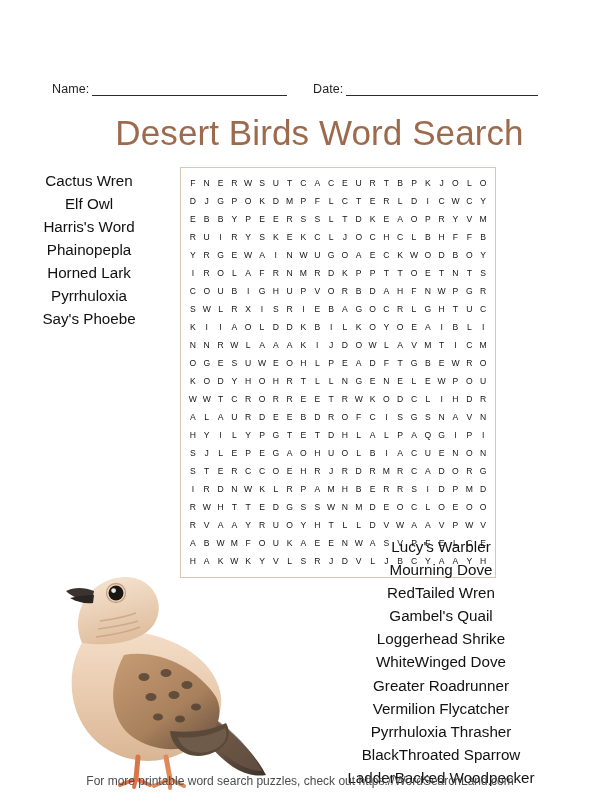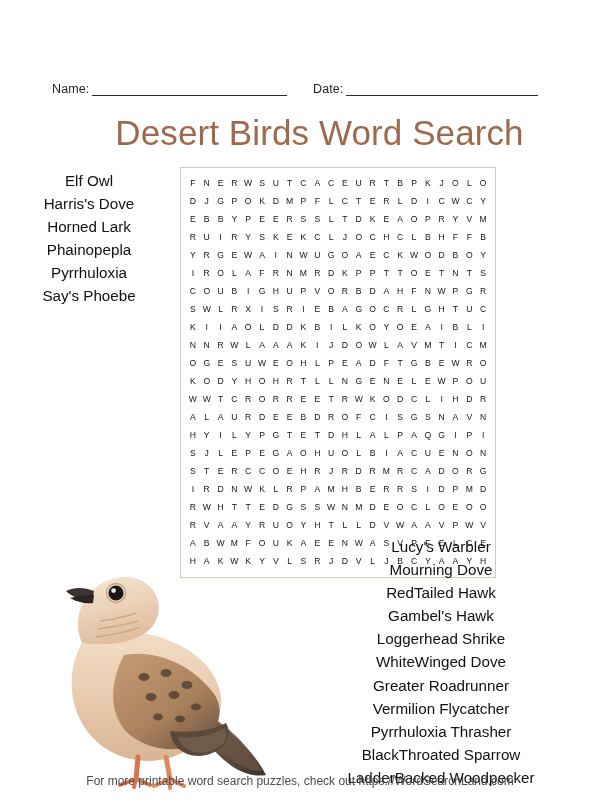--- a/index.html
+++ b/index.html
@@ -145,24 +145,25 @@
     <span class="field-label">Date:</span>
     <span class="field-line"></span>
   </div>
 </div>
 
 <h1 class="puzzle-title">Desert Birds Word Search</h1>
 
 <div class="content">
 
   <div class="word-list-left" id="left-words">
+      <div class="word">Cactus Wren</div>
       <div class="word">Elf Owl</div>
-      <div class="word">Harris's Dove</div>
+      <div class="word">Harris's Word</div>
+      <div class="word">Phainopepla</div>
       <div class="word">Horned Lark</div>
-      <div class="word">Phainopepla</div>
       <div class="word">Pyrrhuloxia</div>
       <div class="word">Say's Phoebe</div>
     </div>
 
   <div class="grid-wrap">
     <div class="grid" id="letter-grid" style="grid-template-columns: repeat(22, 1fr);">
         <span class="cell">F</span>
         <span class="cell">N</span>
         <span class="cell">E</span>
         <span class="cell">R</span>
@@ -645,22 +646,22 @@
         <span class="cell">A</span>
         <span class="cell">A</span>
         <span class="cell">Y</span>
         <span class="cell">H</span>
       </div>
   </div>
 
   <div class="word-list-right" id="right-words">
       <div class="word">Lucy's Warbler</div>
       <div class="word">Mourning Dove</div>
-      <div class="word">RedTailed Hawk</div>
-      <div class="word">Gambel's Hawk</div>
+      <div class="word">RedTailed Wren</div>
+      <div class="word">Gambel's Quail</div>
       <div class="word">Loggerhead Shrike</div>
       <div class="word">WhiteWinged Dove</div>
       <div class="word">Greater Roadrunner</div>
       <div class="word">Vermilion Flycatcher</div>
       <div class="word">Pyrrhuloxia Thrasher</div>
       <div class="word">BlackThroated Sparrow</div>
       <div class="word">LadderBacked Woodpecker</div>
     </div>
 
   <div class="bird-art">

